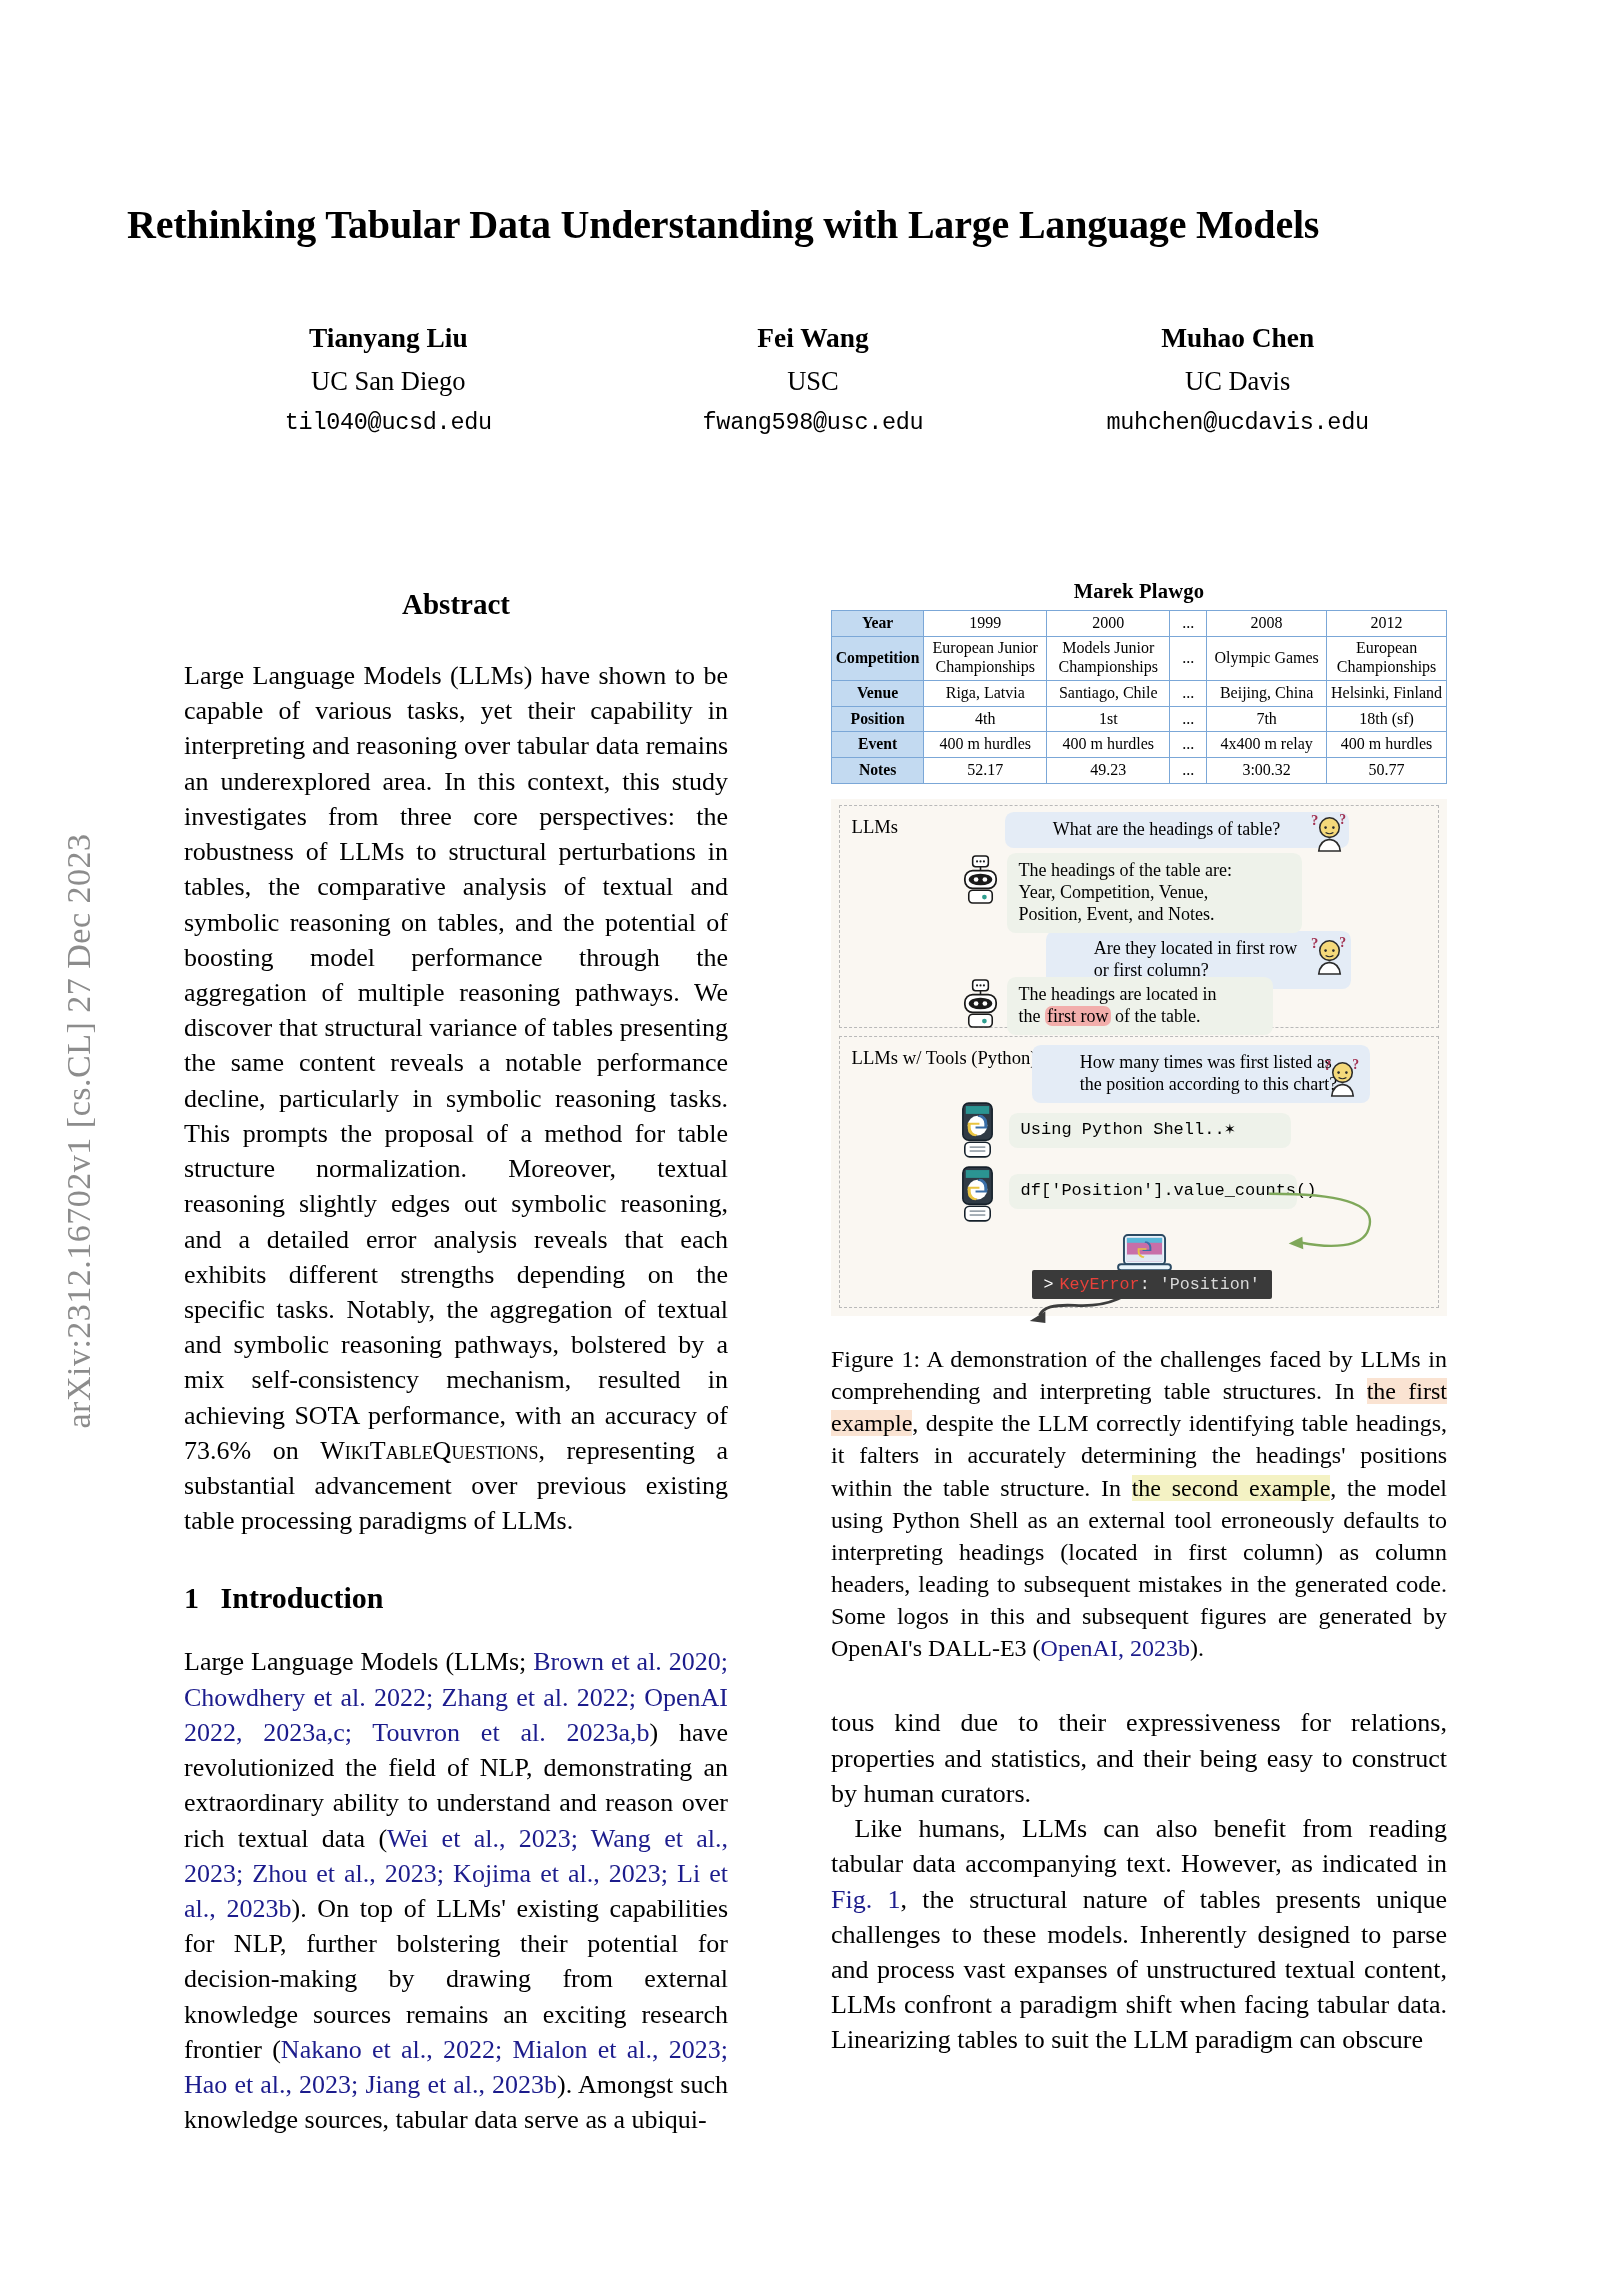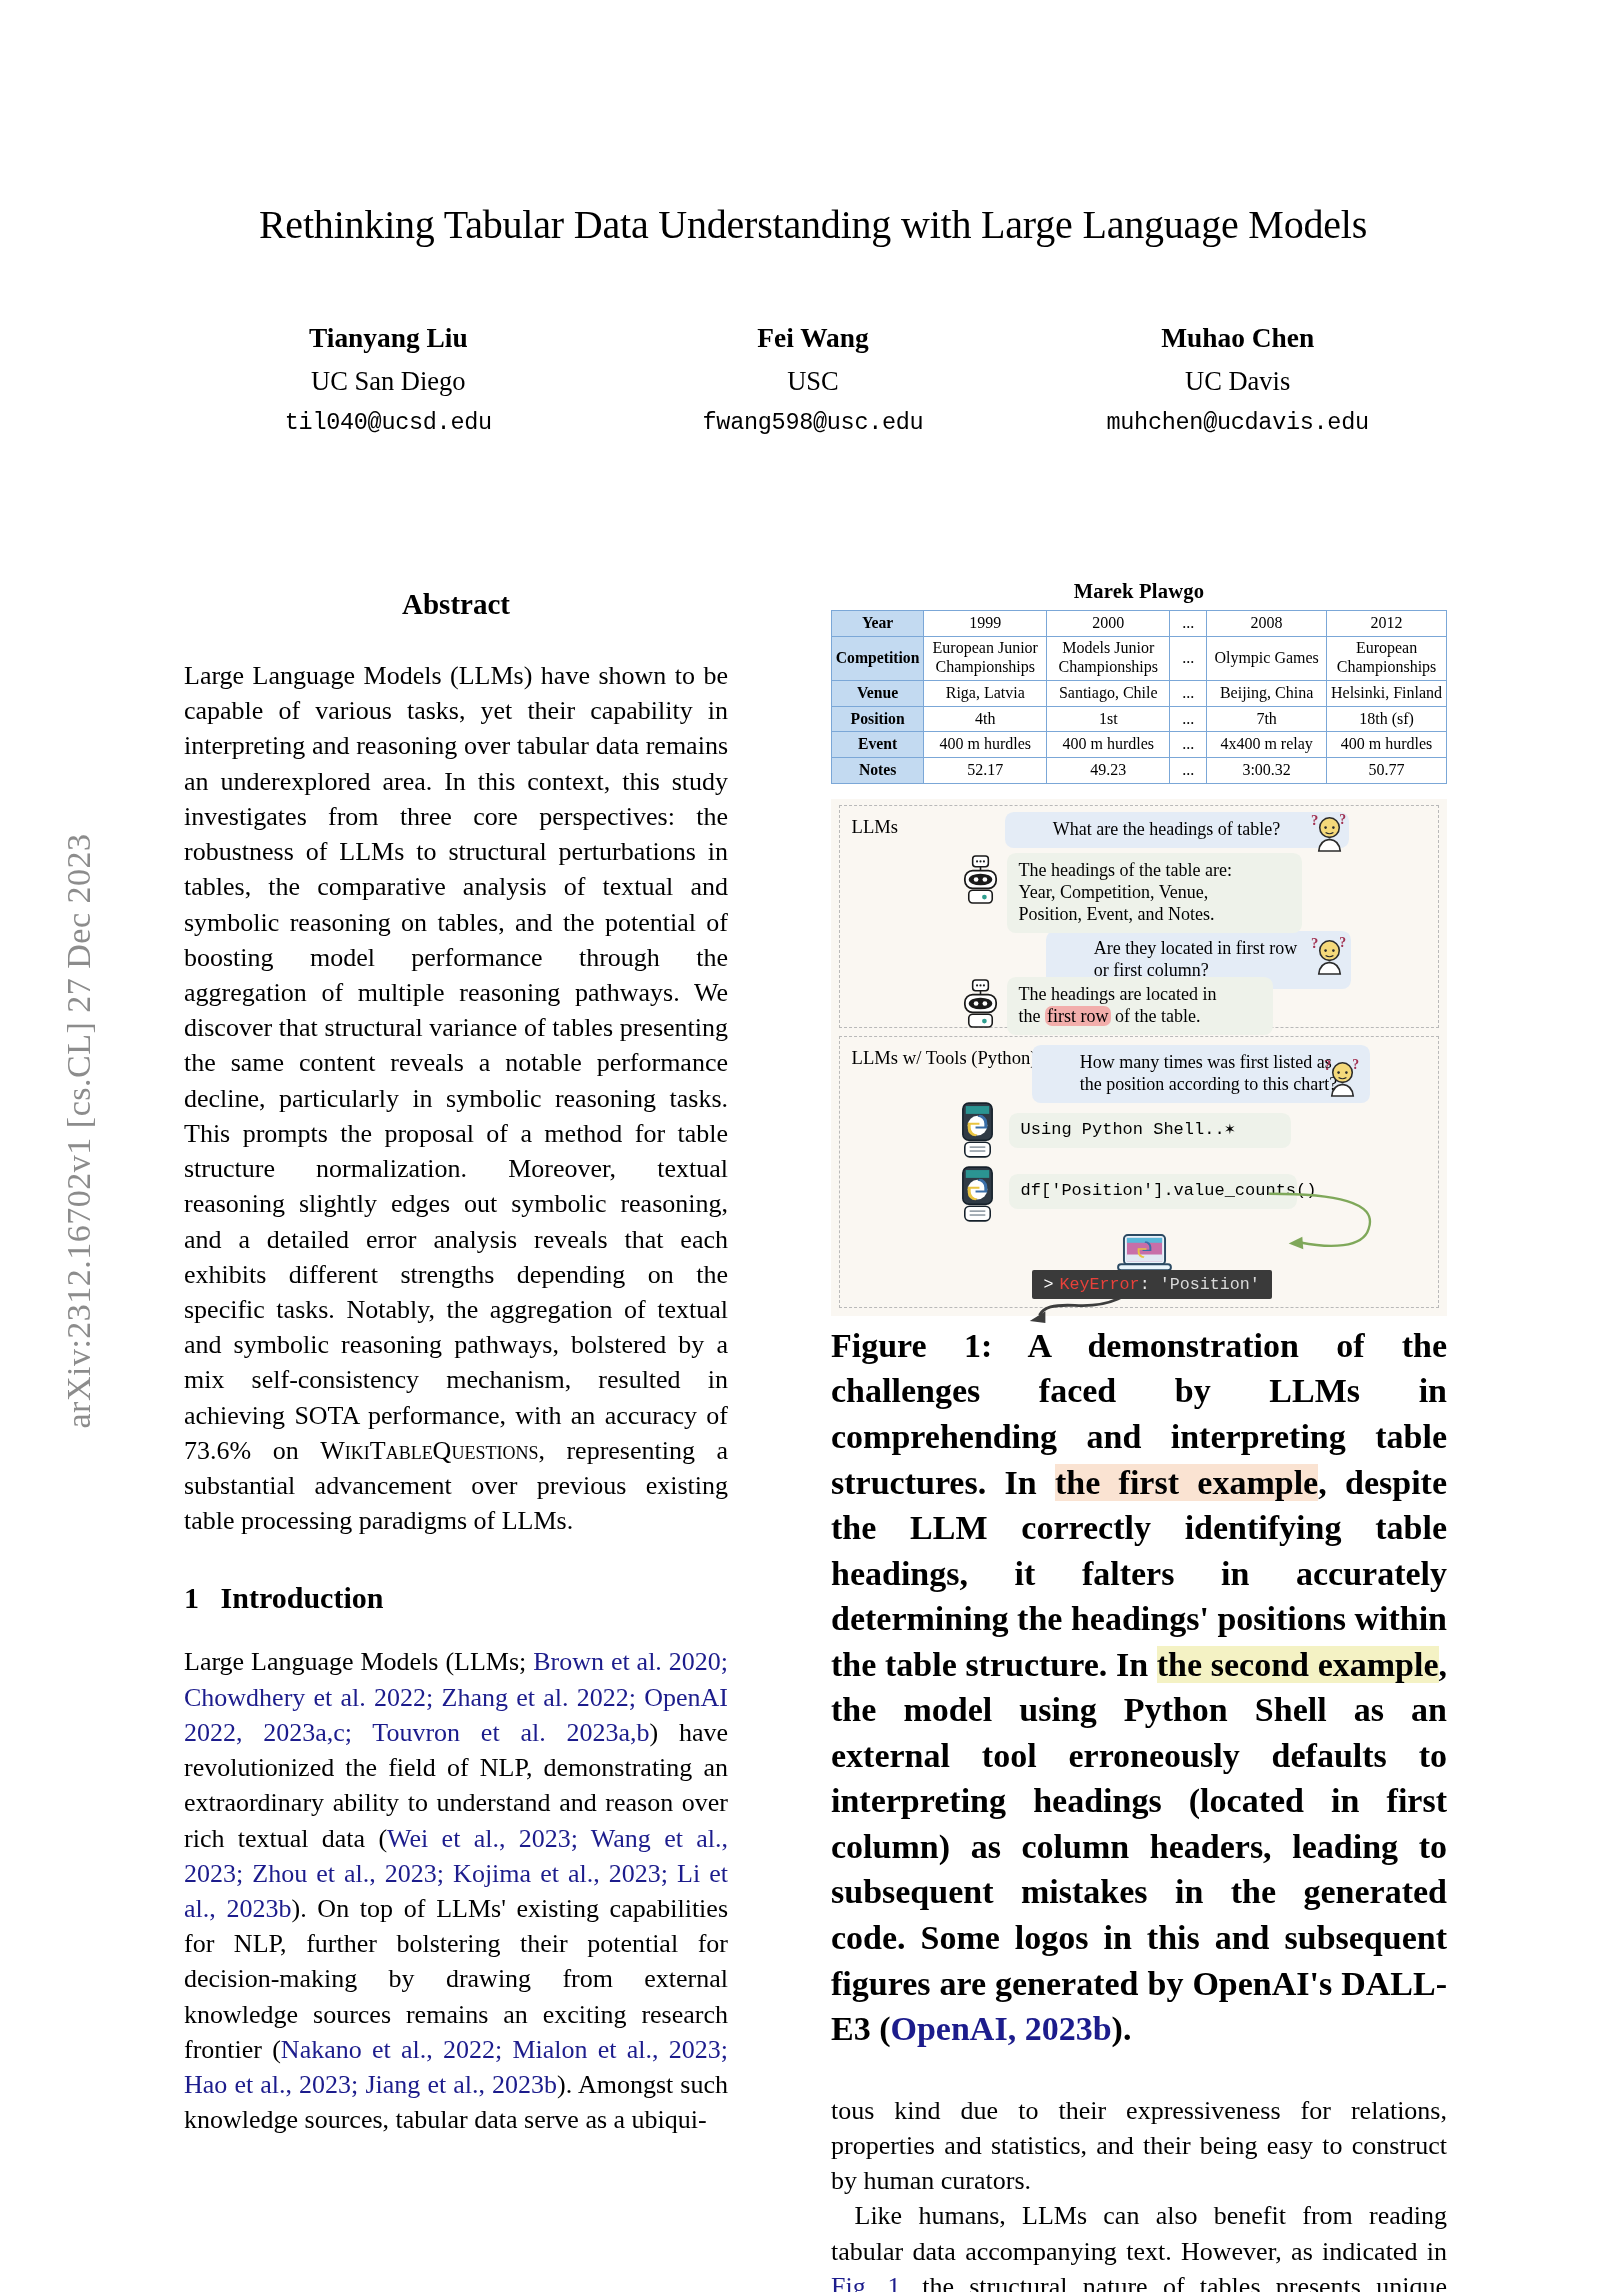--- a/index.html
+++ b/index.html
@@ -32,23 +32,23 @@
     color: #8c8c8c;
     white-space: nowrap;
   }
 
   
   .title {
     position: absolute;
     left: 127px;
     top: 201px;
     width: 1372px;
-    text-align: center;
+    text-align: left;
     font-size: 40px;
-    font-weight: normal;
+    font-weight: bold;
     letter-spacing: -0.2px;
   }
   .authors {
     position: absolute;
     left: 176px;
     top: 323px;
     width: 1274px;
     display: flex;
     justify-content: space-around;
   }
@@ -204,25 +204,24 @@
   
   .av {
     position: absolute;
     width: 45px;
     height: 45px;
   }
   .av svg { display: block; }
 
   
   .caption {
-    margin-top: 7px;
-    font-size: 34px;
+    margin-top: 27px;
+    font-size: 24px;
     line-height: 1.34;
     text-align: justify;
-    font-weight: bold;
   }
   .hl-peach { background: #fae3d2; }
   .hl-yellow { background: #f4f2c4; }
   .caption-gap { height: 41px; }
 </style>
 </head>
 <body>
 
 <div class="page">
 

